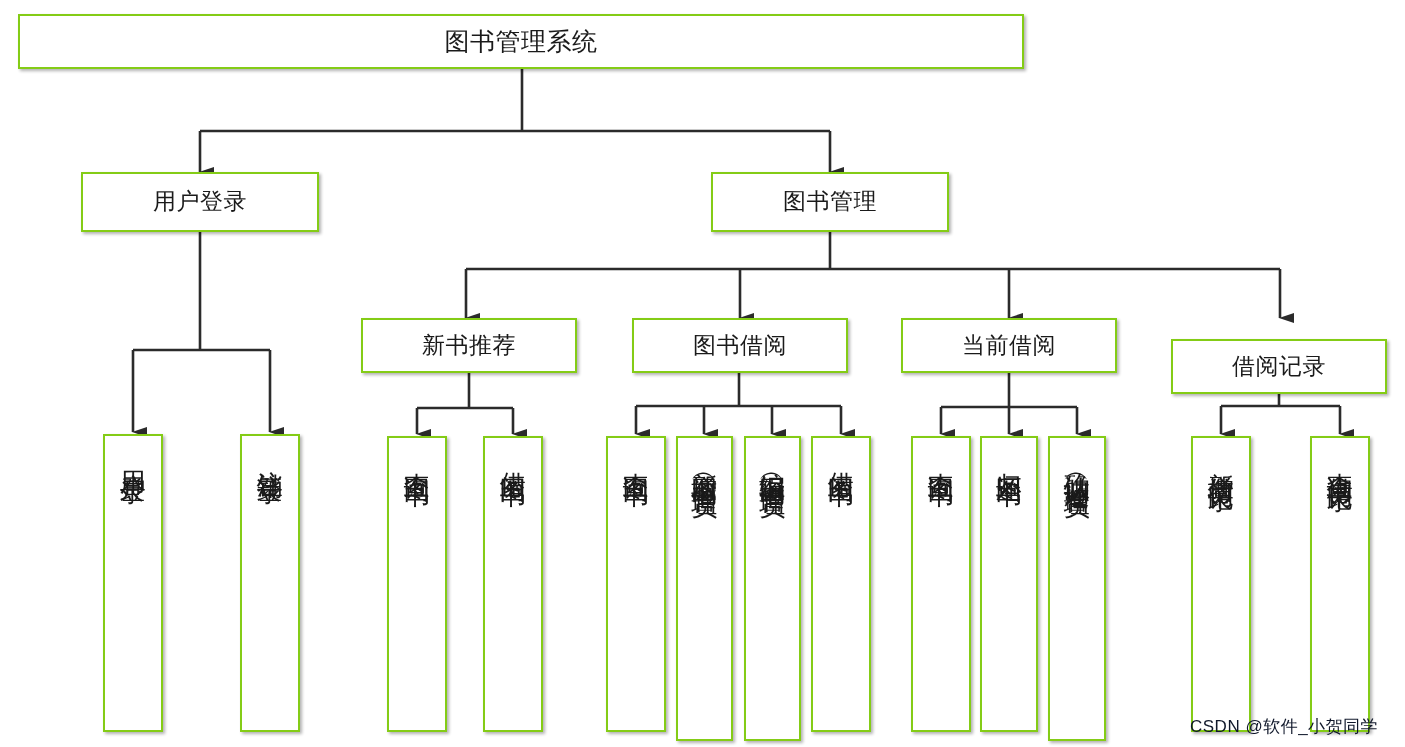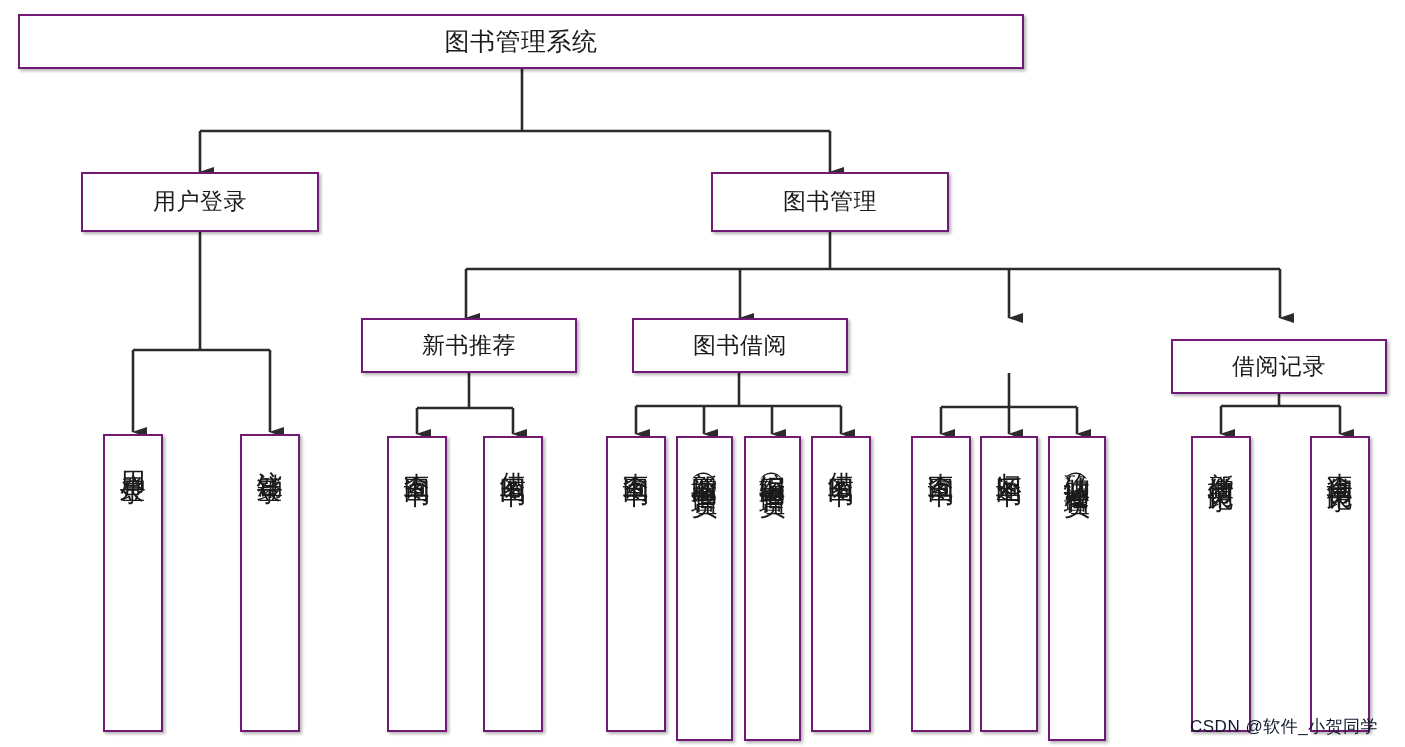--- a/index.html
+++ b/index.html
@@ -22,21 +22,21 @@
     left: 0;
     top: 0;
     width: 1405px;
     height: 747px;
     pointer-events: none;
   }
   .node {
     position: absolute;
     box-sizing: border-box;
     background: #ffffff;
-    border: 2px solid #701a75;
+    border: 2px solid #84cc16;
     box-shadow: 2px 2px 3px rgba(0,0,0,0.30);
     display: flex;
     align-items: center;
     justify-content: center;
     color: #1a1a1a;
   }
   .node .label {
     display: block;
     text-align: center;
     line-height: 1.18;
@@ -134,20 +134,23 @@
   <div class="node horiz" style="left:711px; top:172px; width:238px; height:60px;align-items:center;">
     <span class="label">图书管理</span>
   </div>
 
   <div class="node horiz" style="left:632px; top:318px; width:216px; height:55px;">
     <span class="label">图书借阅</span>
   </div>
   <div class="node horiz" style="left:361px; top:318px; width:216px; height:55px;">
     <span class="label">新书推荐</span>
   </div>
+  <div class="node horiz" style="left:901px; top:318px; width:216px; height:55px;">
+    <span class="label">当前借阅</span>
+  </div>
   <div class="node horiz" style="left:1171px; top:318px; width:216px; height:55px;margin-top:21px;">
     <span class="label">借阅记录</span>
   </div>
 
   <div class="node vert" style="left:103px; top:434px; width:60px; height:298px;">
     <span class="label">用户登录</span>
   </div>
   <div class="node vert" style="left:240px; top:434px; width:60px; height:298px;">
     <span class="label">注销登录</span>
   </div>

